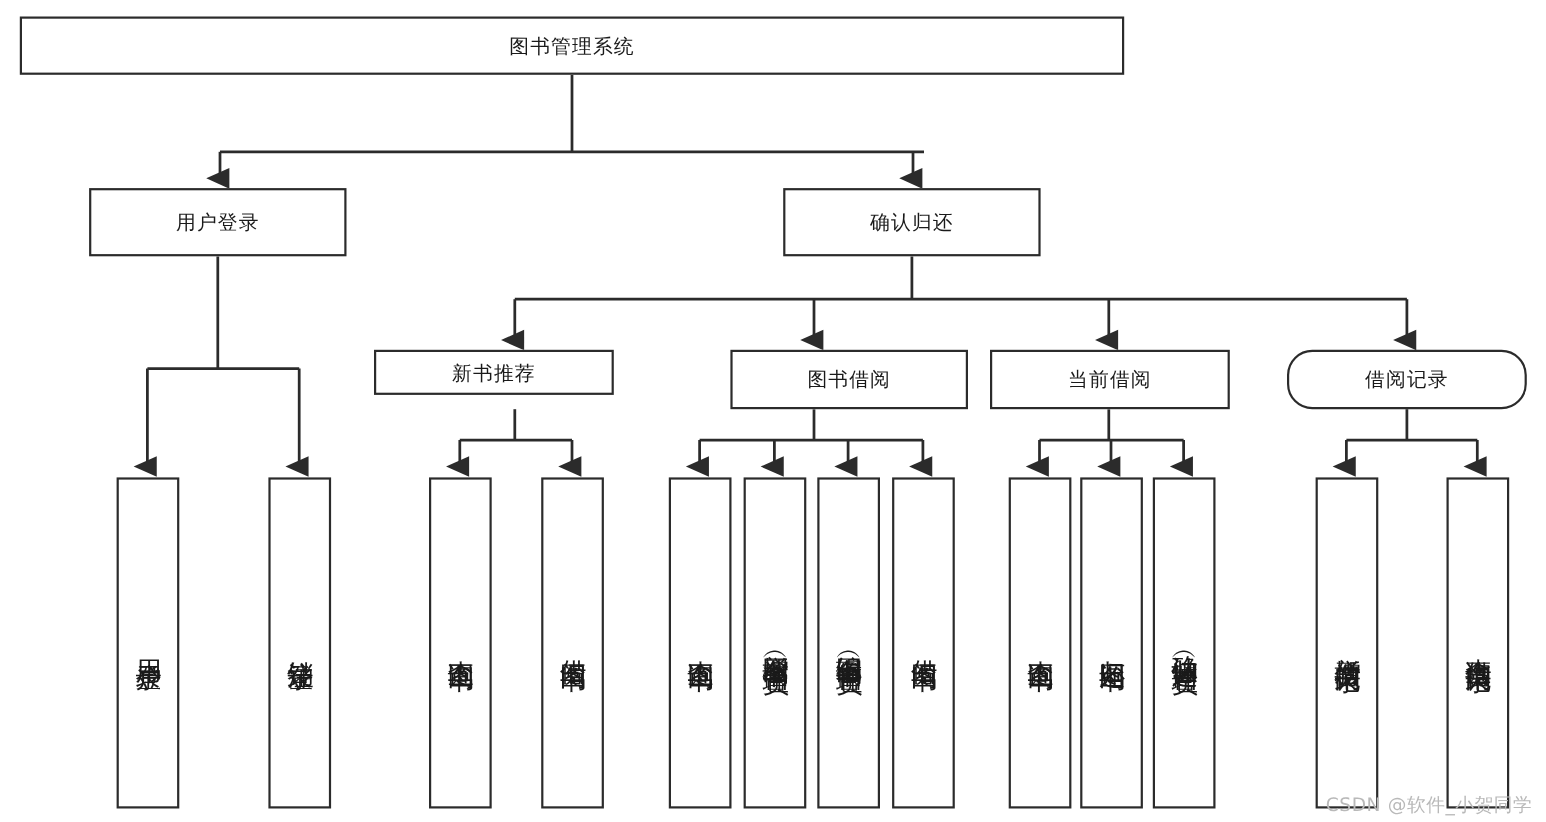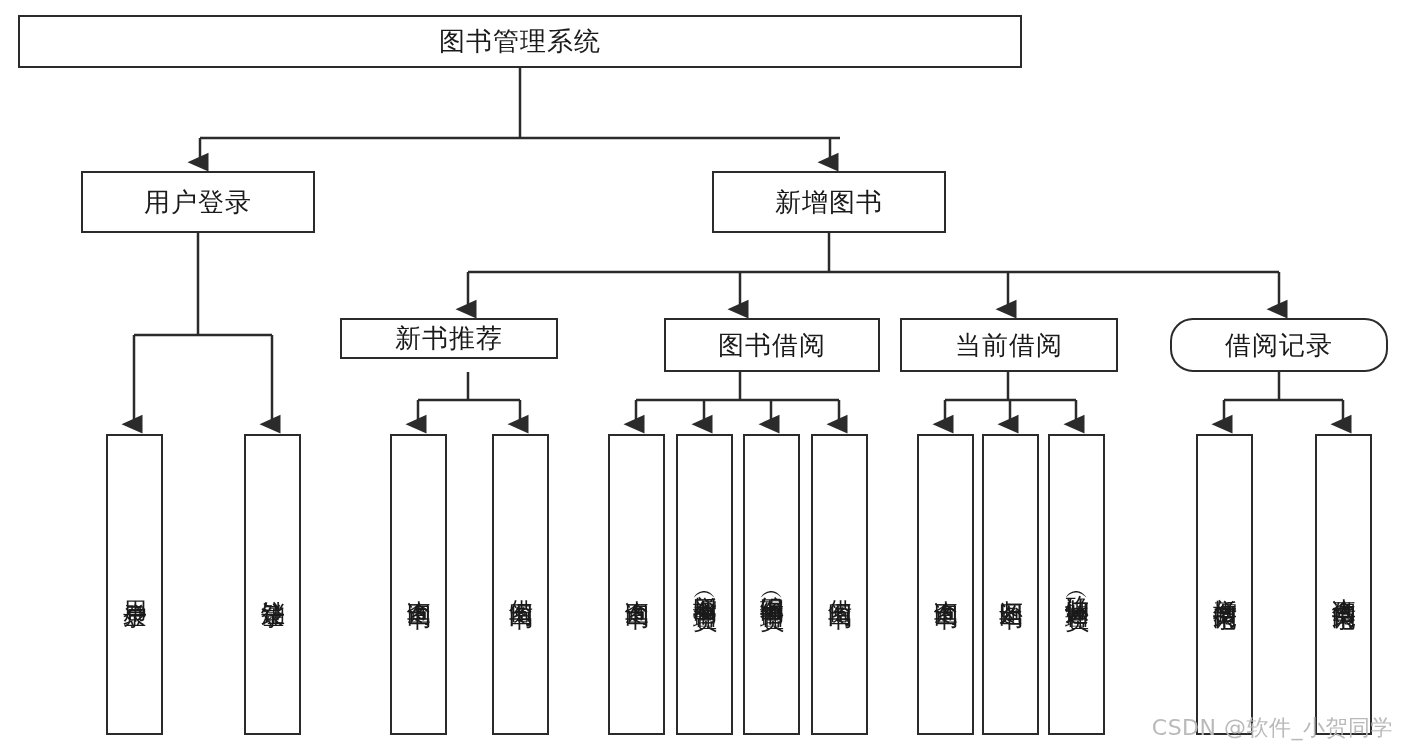--- a/index.html
+++ b/index.html
@@ -31,21 +31,21 @@
     position: absolute;
     box-sizing: border-box;
     border: 2.5px solid #2b2b2b;
     background: #ffffff;
     display: flex;
     align-items: center;
     justify-content: center;
     color: #1a1a1a;
   }
   .node.horiz {
-    font-size: 26px;
+    font-size: 18px;
     letter-spacing: 1px;
   }
   .node.vert {
     writing-mode: vertical-rl;
     text-orientation: upright;
     font-size: 24px;
     line-height: 1.05;
     letter-spacing: 2px;
     padding: 4px 0;
     text-align: center;
@@ -55,21 +55,21 @@
     text-orientation: upright;
     white-space: nowrap;
   }
   .node.horiz .lbl {
     white-space: nowrap;
   }
   #watermark {
     position: absolute;
     right: 12px;
     bottom: 4px;
-    font-size: 22px;
+    font-size: 17px;
     color: #b9b9b9;
     letter-spacing: 0.5px;
     white-space: nowrap;
   }
 </style>
 </head>
 <body>
 
 <div id="canvas">
 
@@ -124,21 +124,21 @@
   </svg>
 
   <div class="node horiz" style="left:18px; top:15px; width:1004px; height:53px;">
     <span class="lbl">图书管理系统</span>
   </div>
 
   <div class="node horiz" style="left:81px; top:171px; width:234px; height:62px;">
     <span class="lbl">用户登录</span>
   </div>
   <div class="node horiz" style="left:712px; top:171px; width:234px; height:62px;">
-    <span class="lbl">新增图书</span>
+    <span class="lbl">确认归还</span>
   </div>
 
   <div class="node horiz" style="left:340px; top:318px; width:218px; height:41px;">
     <span class="lbl">新书推荐</span>
   </div>
   <div class="node horiz" style="left:632px; top:318px; width:216px; height:54px;margin-left:32px;">
     <span class="lbl">图书借阅</span>
   </div>
   <div class="node horiz" style="left:900px; top:318px; width:218px; height:54px;">
     <span class="lbl">当前借阅</span>

